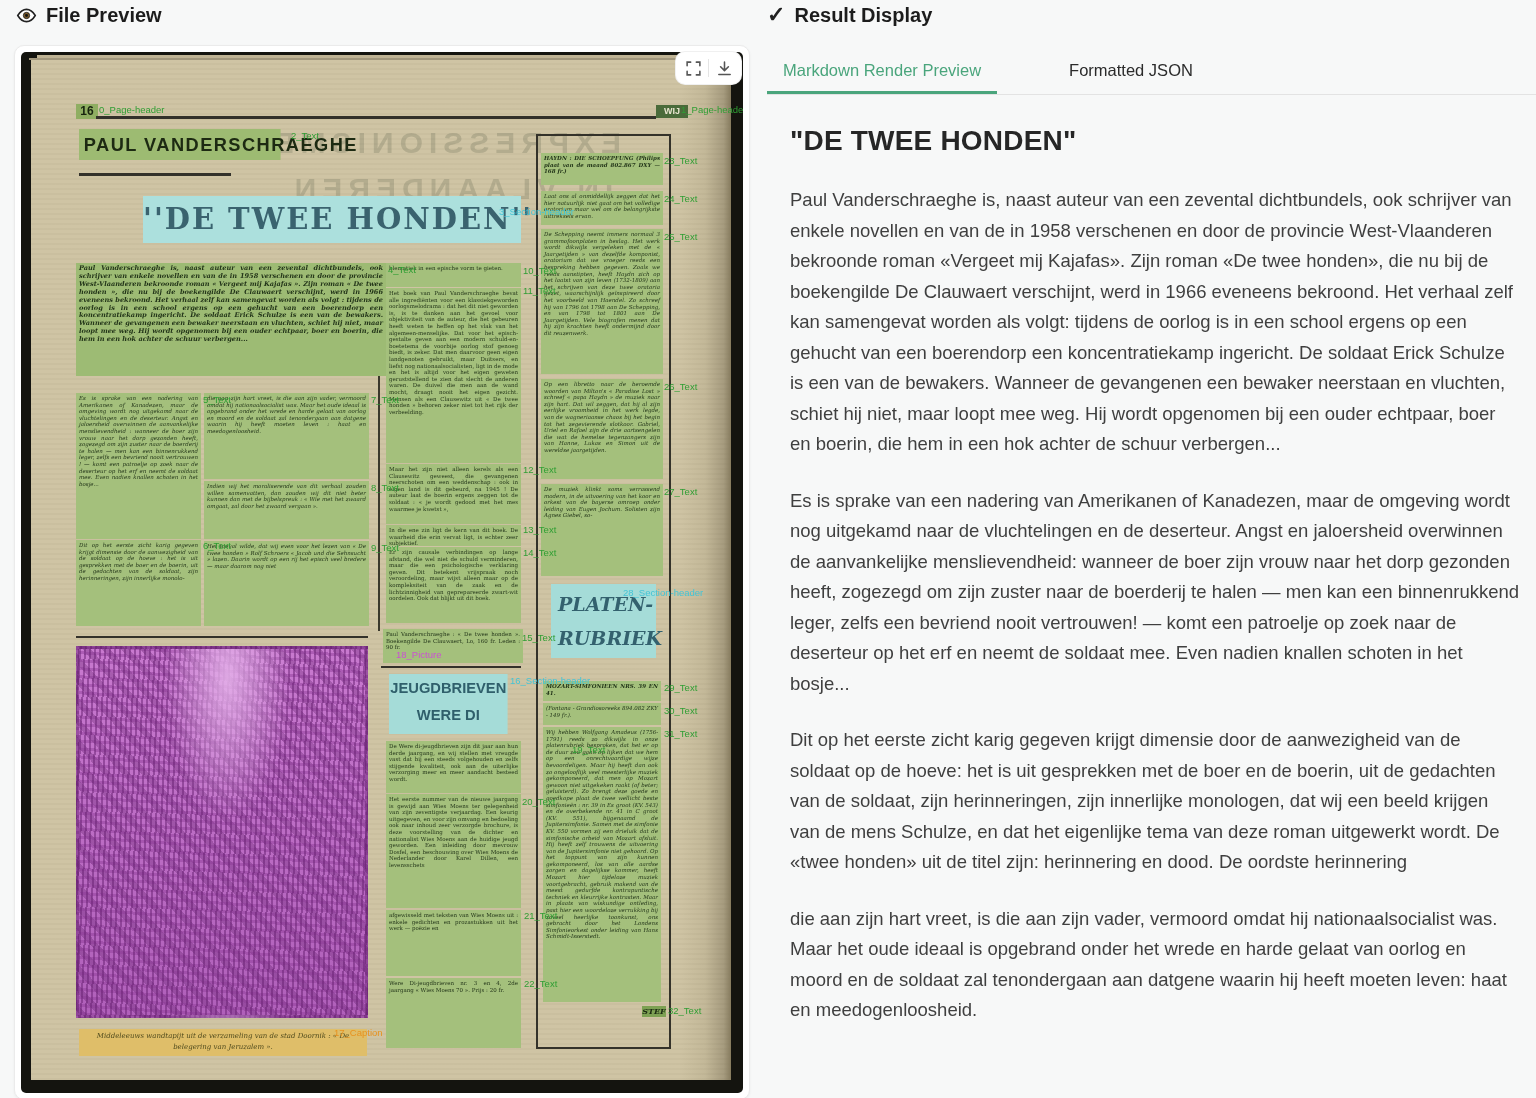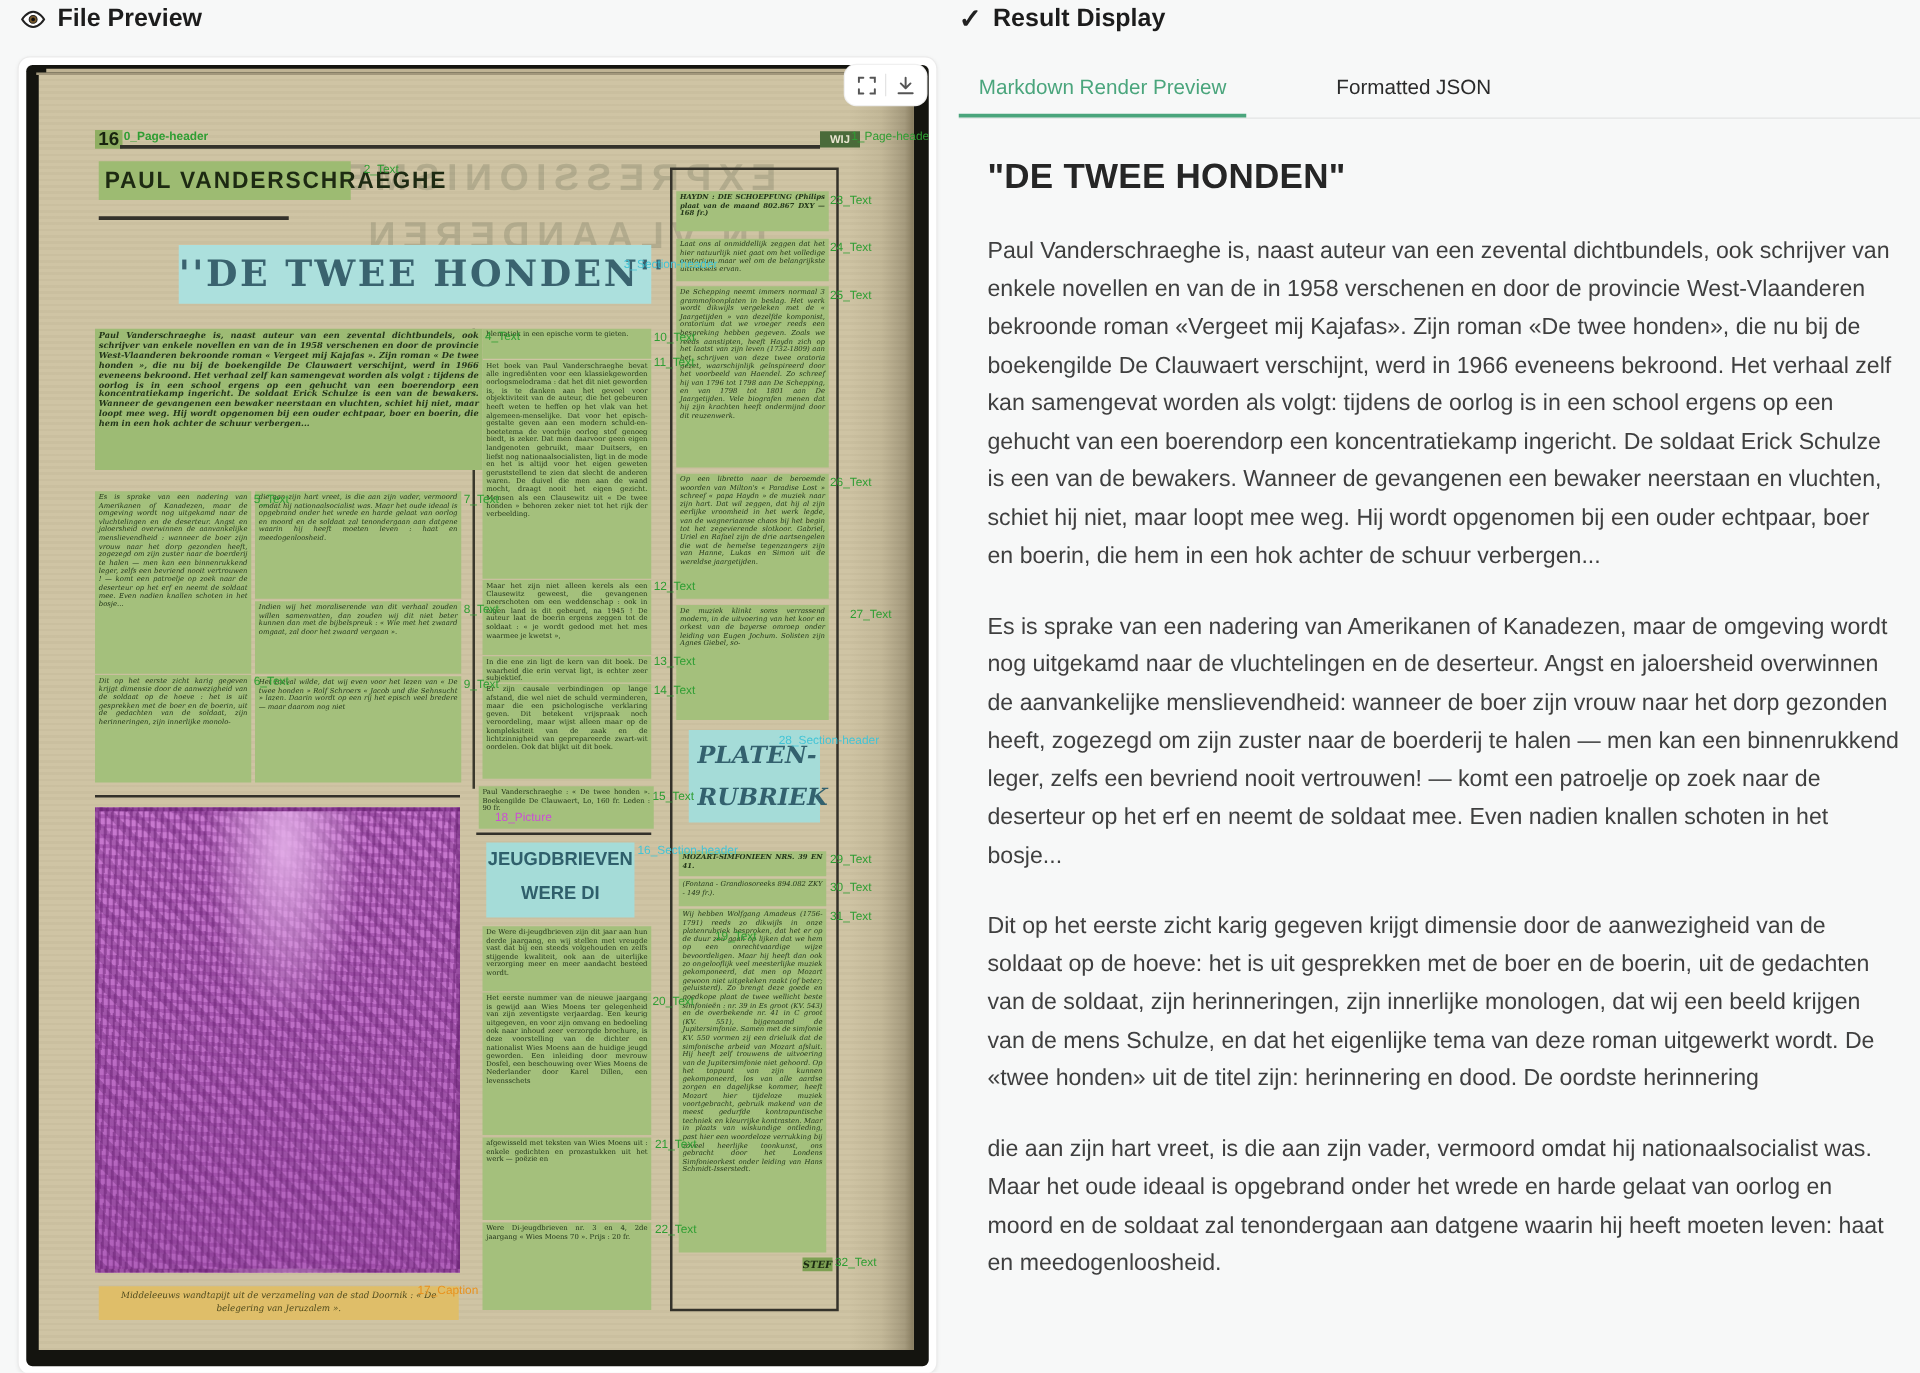--- a/index.html
+++ b/index.html
@@ -21,21 +21,21 @@
   .page-edge{position:absolute;right:0;top:0;bottom:0;width:52px;
         background:linear-gradient(to right,rgba(0,0,0,0) 0%,rgba(90,80,50,.10) 50%,rgba(60,50,30,.28) 86%,#867b5e 100%);}
   .fs-btns{position:absolute;right:8px;top:6px;height:32px;background:#fff;border-radius:9px;display:flex;align-items:center;padding:0 2px;box-shadow:0 0 0 1px #f0f0f0;}
   .fs-btn{width:30px;height:28px;display:flex;align-items:center;justify-content:center;cursor:pointer;}
   .fs-sep{width:1px;height:18px;background:#e4e4e4;}
 
   
   .hrule{position:absolute;background:#33312a;height:2px;}
   .vrule{position:absolute;background:#3a382c;width:2px;}
   .mirror{position:absolute;font-weight:700;color:rgba(100,105,80,.26);transform:scaleX(-1);letter-spacing:6px;font-size:30px;white-space:nowrap;}
-  .chip{position:absolute;background:#8fae62;color:#18240f;font-weight:700;font-size:15px;line-height:15px;text-align:center;}
+  .chip{position:absolute;background:#8fae62;color:#18240f;font-weight:700;font-size:12px;line-height:15px;text-align:center;}
   .chip.dark{background:#4a6b3a;color:#e9e5d0;}
   .blk{position:absolute;background:#a4c07c;overflow:hidden;padding:2px 3px;box-sizing:border-box;
        font-family:"DejaVu Serif",serif;font-style:italic;font-size:5.5px;line-height:1.2;color:#233519;text-align:justify;}
   .blk.lead{font-weight:700;font-size:6.6px;background:#9dbb74;}
   .blk.roman{font-style:normal;}
   .lab{position:absolute;font-family:"Liberation Sans",sans-serif;font-size:9.5px;white-space:nowrap;z-index:6;}
   .lab.g{color:#2f9e33;}.lab.c{color:#43c4d6;}.lab.m{color:#cb4fd4;padding-left:34px;}.lab.o{color:#e8921e;}
   .h-author{position:absolute;left:48px;top:69px;width:210px;height:31px;background:#9dbb72;color:#1d2a12;
        font-weight:700;font-size:19px;line-height:31px;letter-spacing:1.5px;padding-left:5px;white-space:nowrap;transform:scaleX(.96);transform-origin:left;box-sizing:border-box;}
   .h-title{position:absolute;left:112px;top:136px;width:378px;height:47px;background:#ace0dd;color:#3a636f;
@@ -135,21 +135,21 @@
       <div class="h-platen">
         <div>PLATEN-</div>
         <div>RUBRIEK</div>
       </div>
 
       <div class="pic"></div>
       <div class="caption">Middeleeuws wandtapijt uit de verzameling van de stad Doornik : « De belegering van Jeruzalem ».</div>
 
       <div class="stef">STEF</div>
 
-      <span class="lab g" style="left:68px;top:44px;font-weight:bold;">0_Page-header</span>
+      <span class="lab g" style="left:68px;top:44px;">0_Page-header</span>
       <span class="lab g" style="left:650px;top:44px;">1_Page-header</span>
       <span class="lab g" style="left:260px;top:70px;">2_Text</span>
       <span class="lab c" style="left:468px;top:146px;">3_Section-header</span>
       <span class="lab g" style="left:357px;top:204px;">4_Text</span>
       <span class="lab g" style="left:172px;top:334px;">5_Text</span>
       <span class="lab g" style="left:172px;top:480px;">6_Text</span>
       <span class="lab g" style="left:340px;top:334px;">7_Text</span>
       <span class="lab g" style="left:340px;top:422px;">8_Text</span>
       <span class="lab g" style="left:340px;top:482px;">9_Text</span>
       <span class="lab g" style="left:492px;top:205px;">10_Text</span>
@@ -162,21 +162,21 @@
       <span class="lab o" style="left:303px;top:967px;">17_Caption</span>
       <span class="lab m" style="left:331px;top:589px;">18_Picture</span>
       <span class="lab g" style="left:511px;top:684px;padding-left:30px;">19_Text</span>
       <span class="lab g" style="left:491px;top:736px;">20_Text</span>
       <span class="lab g" style="left:493px;top:850px;">21_Text</span>
       <span class="lab g" style="left:493px;top:918px;">22_Text</span>
       <span class="lab g" style="left:633px;top:95px;">23_Text</span>
       <span class="lab g" style="left:633px;top:133px;">24_Text</span>
       <span class="lab g" style="left:633px;top:171px;">25_Text</span>
       <span class="lab g" style="left:633px;top:321px;text-align:center;">26_Text</span>
-      <span class="lab g" style="left:633px;top:426px;padding-left:16px;">27_Text</span>
+      <span class="lab g" style="left:633px;top:426px;">27_Text</span>
       <span class="lab c" style="left:592px;top:527px;">28_Section-header</span>
       <span class="lab g" style="left:633px;top:622px;">29_Text</span>
       <span class="lab g" style="left:633px;top:645px;">30_Text</span>
       <span class="lab g" style="left:633px;top:668px;">31_Text</span>
       <span class="lab g" style="left:637px;top:945px;">32_Text</span>
 
       <div class="page-edge"></div>
     </div>
   </div>
 

